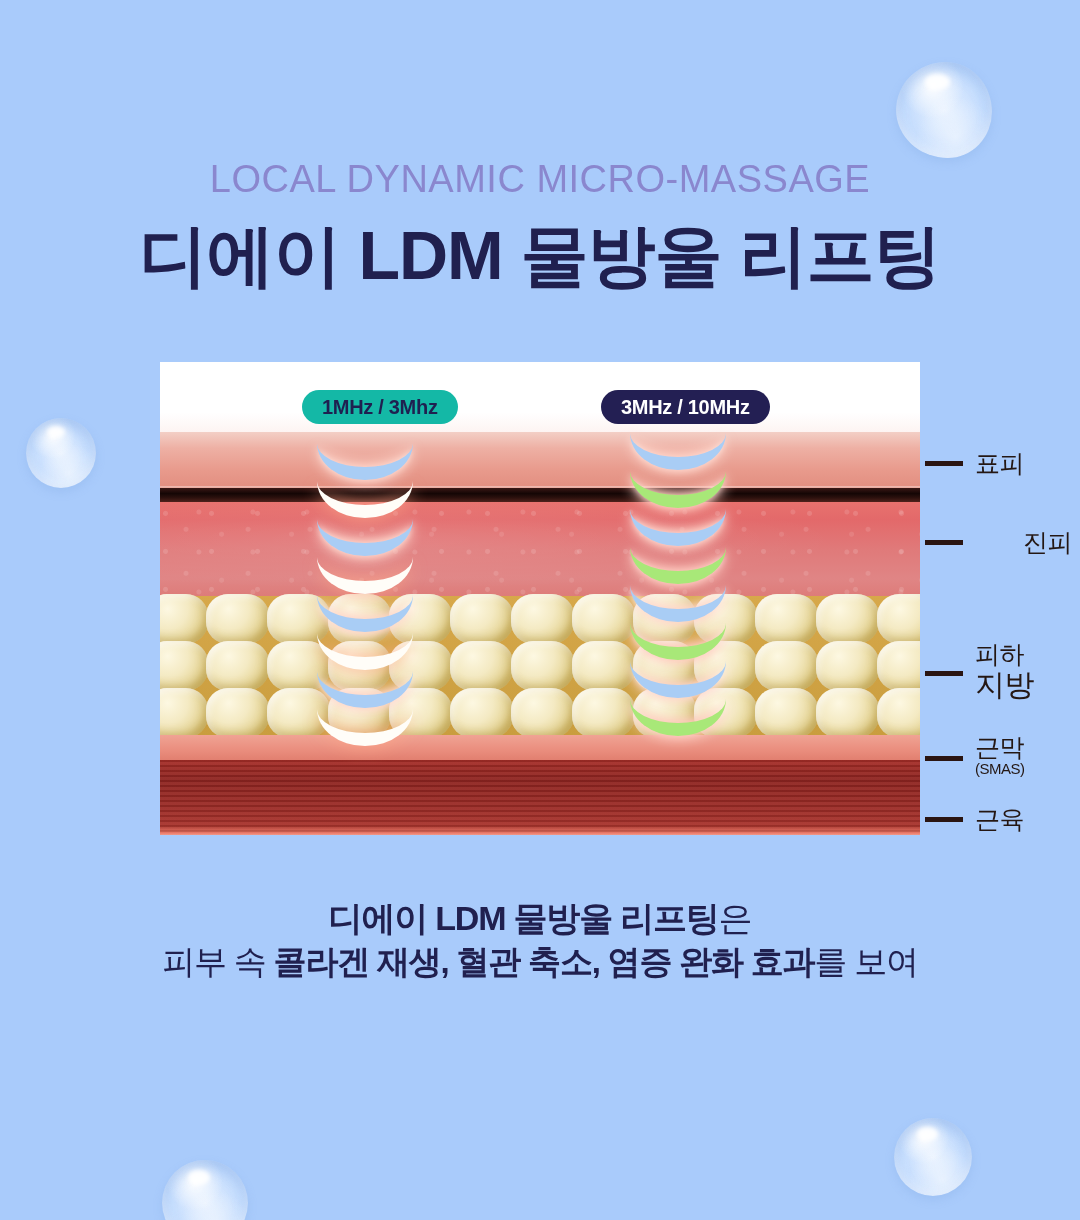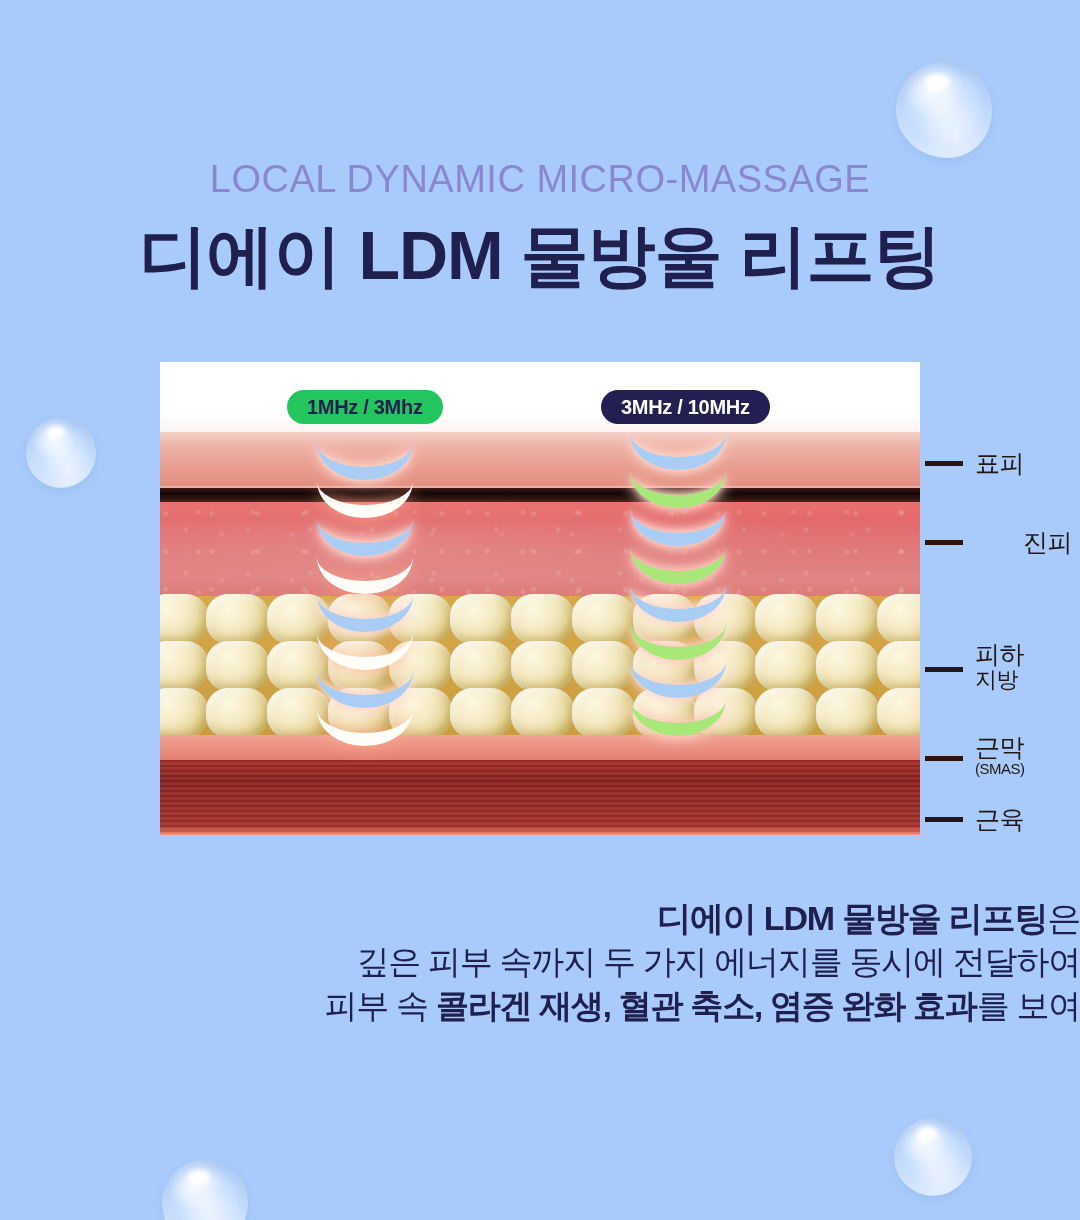--- a/index.html
+++ b/index.html
@@ -128,22 +128,22 @@
   .badge{
     position:absolute;
     display:flex; align-items:center; justify-content:center;
     height:34px; padding:0 20px;
     border-radius:17px;
     font-size:20px; font-weight:700;
     white-space:nowrap;
     letter-spacing:-.3px;
   }
   #badge-left{
-    left:127px; top:28px;
-    background:#22c55e; color:#1f2050;
+    left:142px; top:28px;
+    background:#14b8a6; color:#1f2050;
   }
   #badge-right{
     left:441px; top:28px;
     background:#231f53; color:#ffffff;
   }
 
   
   .wave-col{ position:absolute; width:96px; }
   #wave-col-left{ left:157px; top:76px; }
   #wave-col-right{ left:470px; top:66px; }
@@ -173,21 +173,21 @@
   #callout-epidermis{ left:925px; top:449px;justify-content:space-between; }
   #callout-dermis   { left:925px; top:528px;gap:48px; }
   #callout-fat      { left:925px; top:646px; }
   #callout-smas     { left:925px; top:739px; }
   #callout-muscle   { left:925px; top:805px; }
   #callout-fat .ctext, #callout-smas .ctext{ margin-top:-6px; }
 
   
   .desc{
     position:absolute; left:0; top:896px; width:1080px;
-    text-align:right; color:#20204f;
+    text-align:center; color:#20204f;
     font-size:33px; line-height:44px; letter-spacing:-1.2px;
   }
   .desc .line{ display:block; white-space:nowrap; }
   .desc b{ font-weight:700; }
   .desc .l1{ font-size:34px; }
 </style>
 </head>
 <body>
 
 <div class="droplet" id="droplet-tr"></div>
@@ -289,32 +289,31 @@
   <span class="ctext">표피</span>
 </div>
 <div class="callout" id="callout-dermis">
   <span class="leader"></span>
   <span class="ctext">진피</span>
 </div>
 <div class="callout" id="callout-fat">
   <span class="leader"></span>
   <span class="ctext">
     <span>피하</span>
-    <span class="csub" style="font-size:22px">지방</span>
+    <span class="csub" style="font-size:30px">지방</span>
   </span>
 </div>
 <div class="callout" id="callout-smas">
   <span class="leader"></span>
   <span class="ctext">
     <span>근막</span>
     <span class="csub">(SMAS)</span>
   </span>
 </div>
 <div class="callout" id="callout-muscle">
   <span class="leader"></span>
   <span class="ctext">근육</span>
 </div>
 
 <div class="desc">
   <span class="line l1"><b>디에이 LDM 물방울 리프팅</b><span>은</span></span>
-  <span class="line">깊은 피부 속까지 두 가지 에너지를 동시에 전달하여</span>
   <span class="line"><span>피부 속 </span><b>콜라겐 재생, 혈관 축소, 염증 완화 효과</b><span>를 보여</span></span>
 </div>
 
 </body></html>

